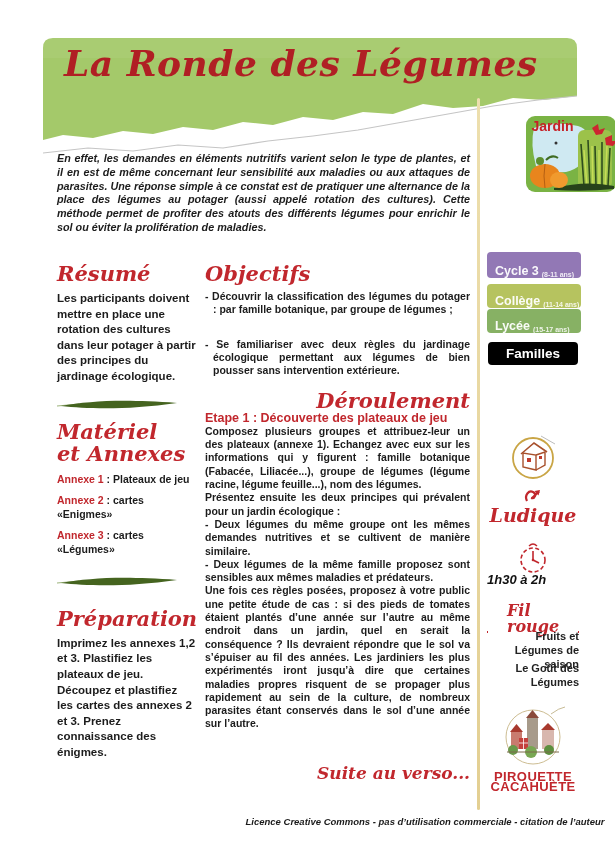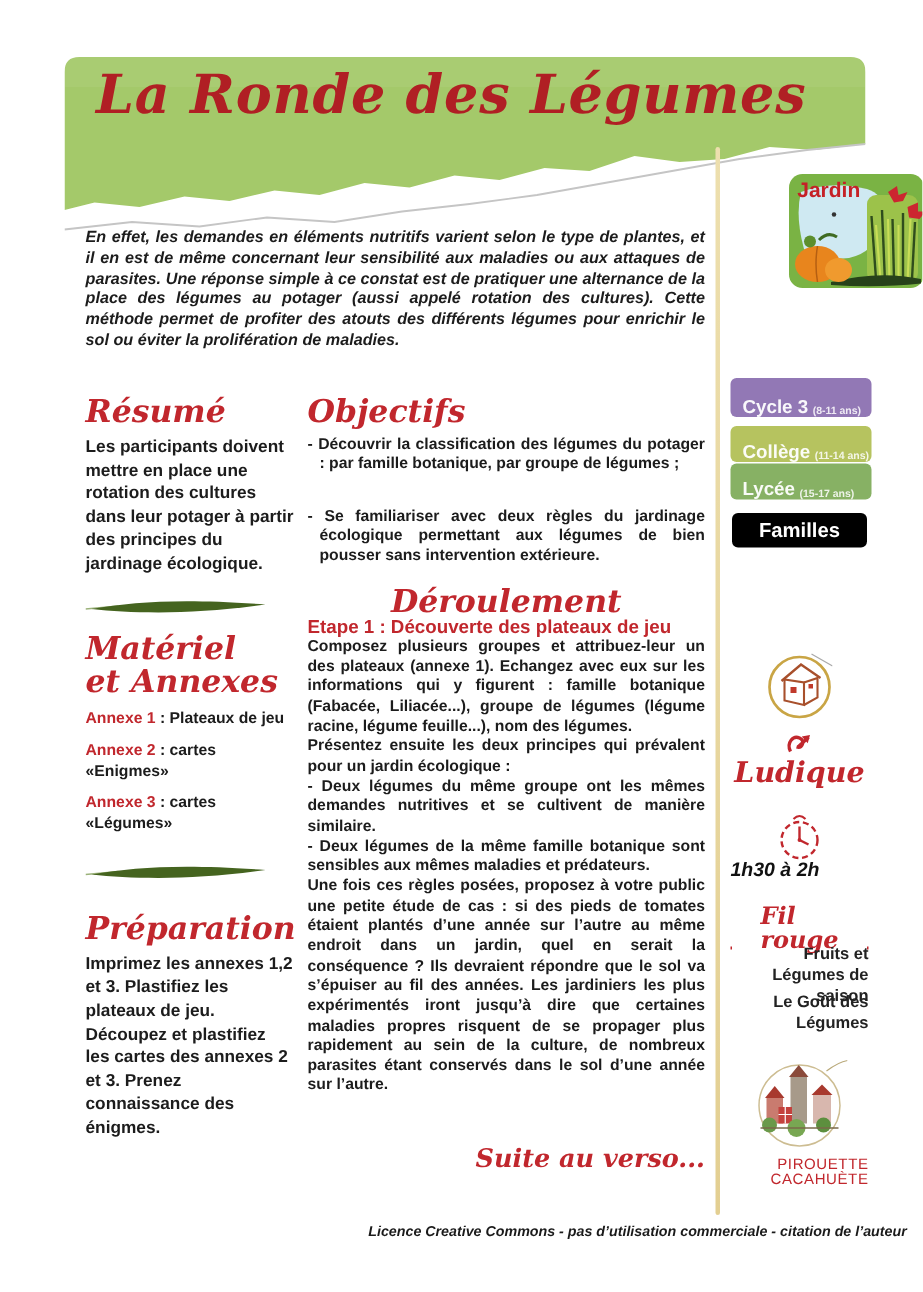--- a/index.html
+++ b/index.html
@@ -64,21 +64,21 @@
     text-shadow:0 0 2px rgba(0,0,0,.12);}
   .center{text-align:center;}
   .ludique{top:506px;font-size:19px;text-align:center;}
   .duration{top:572px;font-size:13px;font-weight:bold;font-style:italic;text-align:left;color:#111;}
   .filrouge-h{top:603px;display:flex;align-items:flex-end;justify-content:center;gap:19px;}
   .filrouge-h .txt{font-family:"DejaVu Serif",serif;font-style:italic;font-weight:bold;
     font-size:16px;color:#c1272d;line-height:1;}
   .filrouge-h .dash{width:13px;border-bottom:2px solid #c1272d;margin-bottom:2px;}
   .fr-item{font-size:11px;font-weight:bold;line-height:14px;text-align:right;color:#222;}
   .logo-wrap{top:706px;text-align:center;}
-  .logo-text{top:772px;text-align:right;font-size:10px;font-weight:normal;color:#c1272d;
+  .logo-text{top:772px;text-align:center;font-size:13px;font-weight:bold;color:#c1272d;
     line-height:10px;letter-spacing:.4px;}
 
   
   .footer{position:absolute;left:240px;top:816px;width:370px;text-align:center;
     font-size:9.5px;font-style:italic;font-weight:bold;color:#1a1a1a;}
 </style>
 </head>
 <body>
 
 <div class="page">
@@ -122,26 +122,26 @@
     <div class="body">Imprimez les annexes 1,2 et 3. Plastifiez les plateaux de jeu. Découpez et plastifiez les cartes des annexes 2 et 3. Prenez connaissance des énigmes.</div>
   </div>
 
   <div class="midcol">
     <h2 class="script" style="text-align:left">Objectifs</h2>
     <div class="obj-bullets">
       <p class="hang">- Découvrir la classification des légumes du potager : par famille botanique,  par groupe de légumes ;</p>
       <p class="hang">- Se familiariser avec deux règles du jardinage écologique permettant aux légumes de bien pousser sans intervention extérieure.</p>
     </div>
 
-    <h2 class="script h-deroulement" style="text-align:center">Déroulement</h2>
+    <h2 class="script h-deroulement" style="text-align:right">Déroulement</h2>
     <p class="etape-title">Etape 1 : Découverte des plateaux de jeu</p>
     <p class="mt12">Composez plusieurs groupes et attribuez-leur un des plateaux (annexe 1). Echangez avec eux sur les informations qui y figurent : famille botanique (Fabacée, Liliacée...), groupe de légumes (légume racine, légume feuille...), nom des légumes.</p>
     <p class="mt8">Présentez ensuite les deux principes qui prévalent pour un jardin écologique :</p>
     <p class="mt8">- Deux légumes du même groupe ont les mêmes demandes nutritives et se cultivent de manière similaire.</p>
-    <p class="mt10">- Deux légumes de la même famille botanique sont sensibles aux mêmes maladies et prédateurs.</p>
+    <p class="mt10">- Deux légumes de la même famille proposez sont sensibles aux mêmes maladies et prédateurs.</p>
     <p class="mt10">Une fois ces règles posées, proposez à votre public une petite étude de cas : si des pieds de tomates étaient plantés d’une année sur l’autre au même endroit dans un jardin, quel en serait la conséquence ? Ils devraient répondre que le sol va s’épuiser au fil des années. Les jardiniers les plus expérimentés iront jusqu’à dire que certaines maladies propres risquent de se propager plus rapidement au sein de la culture, de nombreux parasites étant conservés dans le sol d’une année sur l’autre.</p>
   </div>
   <div class="suite">Suite au verso...</div>
 
   <div class="twig"></div>
 
   <div class="sb jardin-badge" style="position:absolute;top:116px;height:96px;padding-left:39px;">
     <svg viewBox="0 0 90 76" width="90" height="76">
       <rect x="0" y="0" width="90" height="76" rx="9" fill="#7ab344"></rect>
       <path d="M8 12 Q28 4 52 10 Q66 14 62 34 Q58 52 40 56 Q18 58 10 50 Q4 28 8 12 Z" fill="#cfe9f2"></path>

